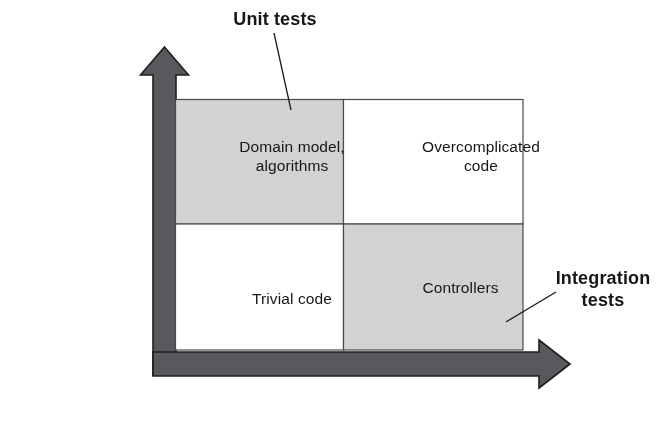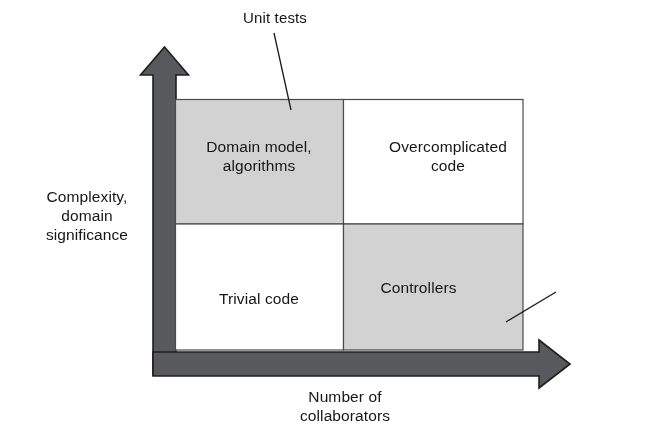--- a/index.html
+++ b/index.html
@@ -30,38 +30,39 @@
     line-height: 1.22;
     text-align: center;
     white-space: pre-line;
     -webkit-font-smoothing: antialiased;
   }
   
   .cell-label {
     font-size: 15.5px;
     font-weight: 400;
     letter-spacing: 0.1px;
+    margin-left: 33px;
   }
   #label-domain-model {
     left: 175px;
     top: 138px;
     width: 168px;
   }
   #label-overcomplicated {
     left: 344px;
     top: 138px;
     width: 208px;
   }
   #label-trivial-code {
     left: 175px;
     top: 290px;
     width: 168px;
   }
   #label-controllers {
-    left: 328px;
+    left: 337px;
     top: 279px;
     width: 181px;
   }
   
   .axis-title {
     font-size: 15.5px;
     font-weight: 400;
     letter-spacing: 0.1px;
   }
   #label-y-axis {
@@ -69,22 +70,22 @@
     top: 188px;
     width: 122px;
   }
   #label-x-axis {
     left: 265px;
     top: 388px;
     width: 160px;
   }
   
   .callout-label {
-    font-size: 15px;
-    font-weight: 400;
+    font-size: 18px;
+    font-weight: 700;
     letter-spacing: 0.15px;
   }
   #label-unit-tests {
     left: 219px;
     top: 9px;
     width: 112px;
   }
   #label-integration-tests {
     left: 545px;
     top: 268px;
@@ -112,31 +113,28 @@
     <rect x="343.5" y="224" width="179.5" height="126" fill="#d2d2d2" stroke="#4a4a4a" stroke-width="1.2"></rect>
 
     <line x1="274" y1="33" x2="291" y2="110" stroke="#1a1a1a" stroke-width="1.3"></line>
 
     <line x1="506" y1="322" x2="556" y2="292" stroke="#1a1a1a" stroke-width="1.3"></line>
 
   </svg>
 
   <div class="txt callout-label" id="label-unit-tests">Unit tests</div>
 
+  <div class="txt callout-label" id="label-integration-tests">Integration
+tests</div>
 
   <div class="txt cell-label" id="label-domain-model">Domain model,
 algorithms</div>
 
   <div class="txt cell-label" id="label-overcomplicated">Overcomplicated
 code</div>
 
   <div class="txt cell-label" id="label-trivial-code">Trivial code</div>
 
   <div class="txt cell-label" id="label-controllers">Controllers</div>
 
-  <div class="txt axis-title" id="label-y-axis">Complexity,
-domain
-significance</div>
 
-  <div class="txt axis-title" id="label-x-axis">Number of
-collaborators</div>
 
 </div>
 
 </body></html>

